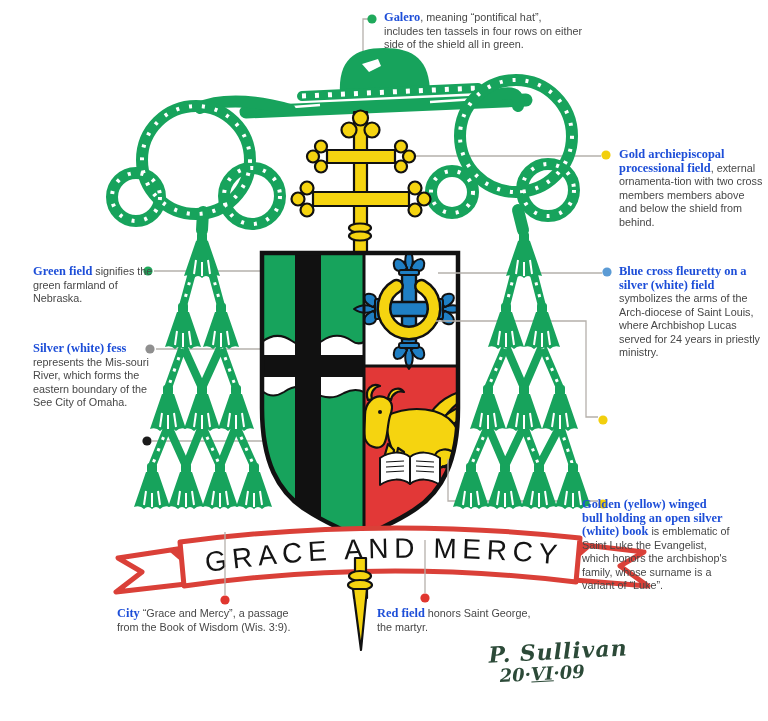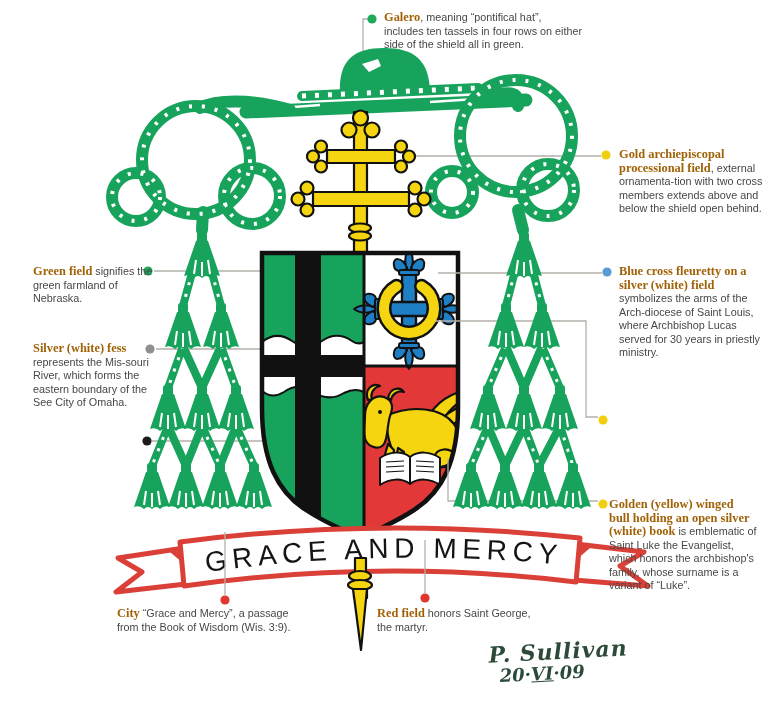--- a/index.html
+++ b/index.html
@@ -1,20 +1,20 @@
 <!DOCTYPE html>
 <html><head>
 <meta charset="utf-8">
 <style>
   html,body{margin:0;padding:0;background:#fff;}
   .stage{position:relative;width:768px;height:721px;overflow:hidden;background:#fff;
          font-family:"Liberation Sans",sans-serif;}
   svg.art{position:absolute;left:0;top:0;}
   .ann{position:absolute;font-size:10.8px;line-height:13.5px;color:#474747;}
-  .ann .term{font-family:"Liberation Serif",serif;font-weight:bold;font-size:12.4px;color:#a16207;}
+  .ann .term{font-family:"Liberation Serif",serif;font-weight:bold;font-size:12.4px;color:#1d4ed8;}
   .sig{position:absolute;left:489px;top:638px;color:#2c4a38;
        font-family:"DejaVu Serif",serif;font-style:italic;transform:rotate(-3deg);}
   .sig .sig-name{font-size:22px;font-weight:bold;letter-spacing:1px;}
   .sig .sig-date{font-size:18px;font-weight:bold;margin-left:10px;margin-top:-2px;}
   .sig .sig-vi{text-decoration:underline;}
 </style>
 </head>
 <body>
 
 <div class="stage">
@@ -245,29 +245,29 @@
     <circle cx="225" cy="600" r="4.6" fill="#E0362F"></circle>
     <circle cx="425" cy="598" r="4.6" fill="#E0362F"></circle>
   </g>
 </svg>
 
 <div class="ann" style="left:384px;top:11px;width:200px">
   <span class="term">Galero</span><span>, meaning “pontifical hat”, includes ten tassels in four rows on either side of the shield all in green.</span>
 </div>
 
 <div class="ann" style="left:619px;top:148px;width:145px">
-  <span class="term">Gold archiepiscopal processional field</span><span>, external ornamenta-tion with two cross members extends above and below the shield open behind.</span>
+  <span class="term">Gold archiepiscopal processional field</span><span>, external ornamenta-tion with two cross members members above and below the shield from behind.</span>
 </div>
 
 <div class="ann" style="left:619px;top:265px;width:145px">
-  <span class="term">Blue cross fleuretty on a silver (white) field</span><span> symbolizes the arms of the Arch-diocese of Saint Louis, where Archbishop Lucas served for 30 years in priestly ministry.</span>
-</div>
-
-
-<div class="ann" style="left:609px;top:498px;width:148px">
+  <span class="term">Blue cross fleuretty on a silver (white) field</span><span> symbolizes the arms of the Arch-diocese of Saint Louis, where Archbishop Lucas served for 24 years in priestly ministry.</span>
+</div>
+
+
+<div class="ann" style="left:582px;top:498px;width:148px">
   <span class="term">Golden (yellow) winged bull holding an open silver (white) book</span><span> is emblematic of Saint Luke the Evangelist, which honors the archbishop's family, whose surname is a variant of “Luke”.</span>
 </div>
 
 <div class="ann" style="left:33px;top:265px;width:124px">
   <span class="term">Green field</span><span> signifies the green farmland of Nebraska.</span>
 </div>
 
 <div class="ann" style="left:33px;top:342px;width:128px">
   <span class="term">Silver (white) fess</span><span> represents the Mis-souri River, which forms the eastern boundary of the See City of Omaha.</span>
 </div>

